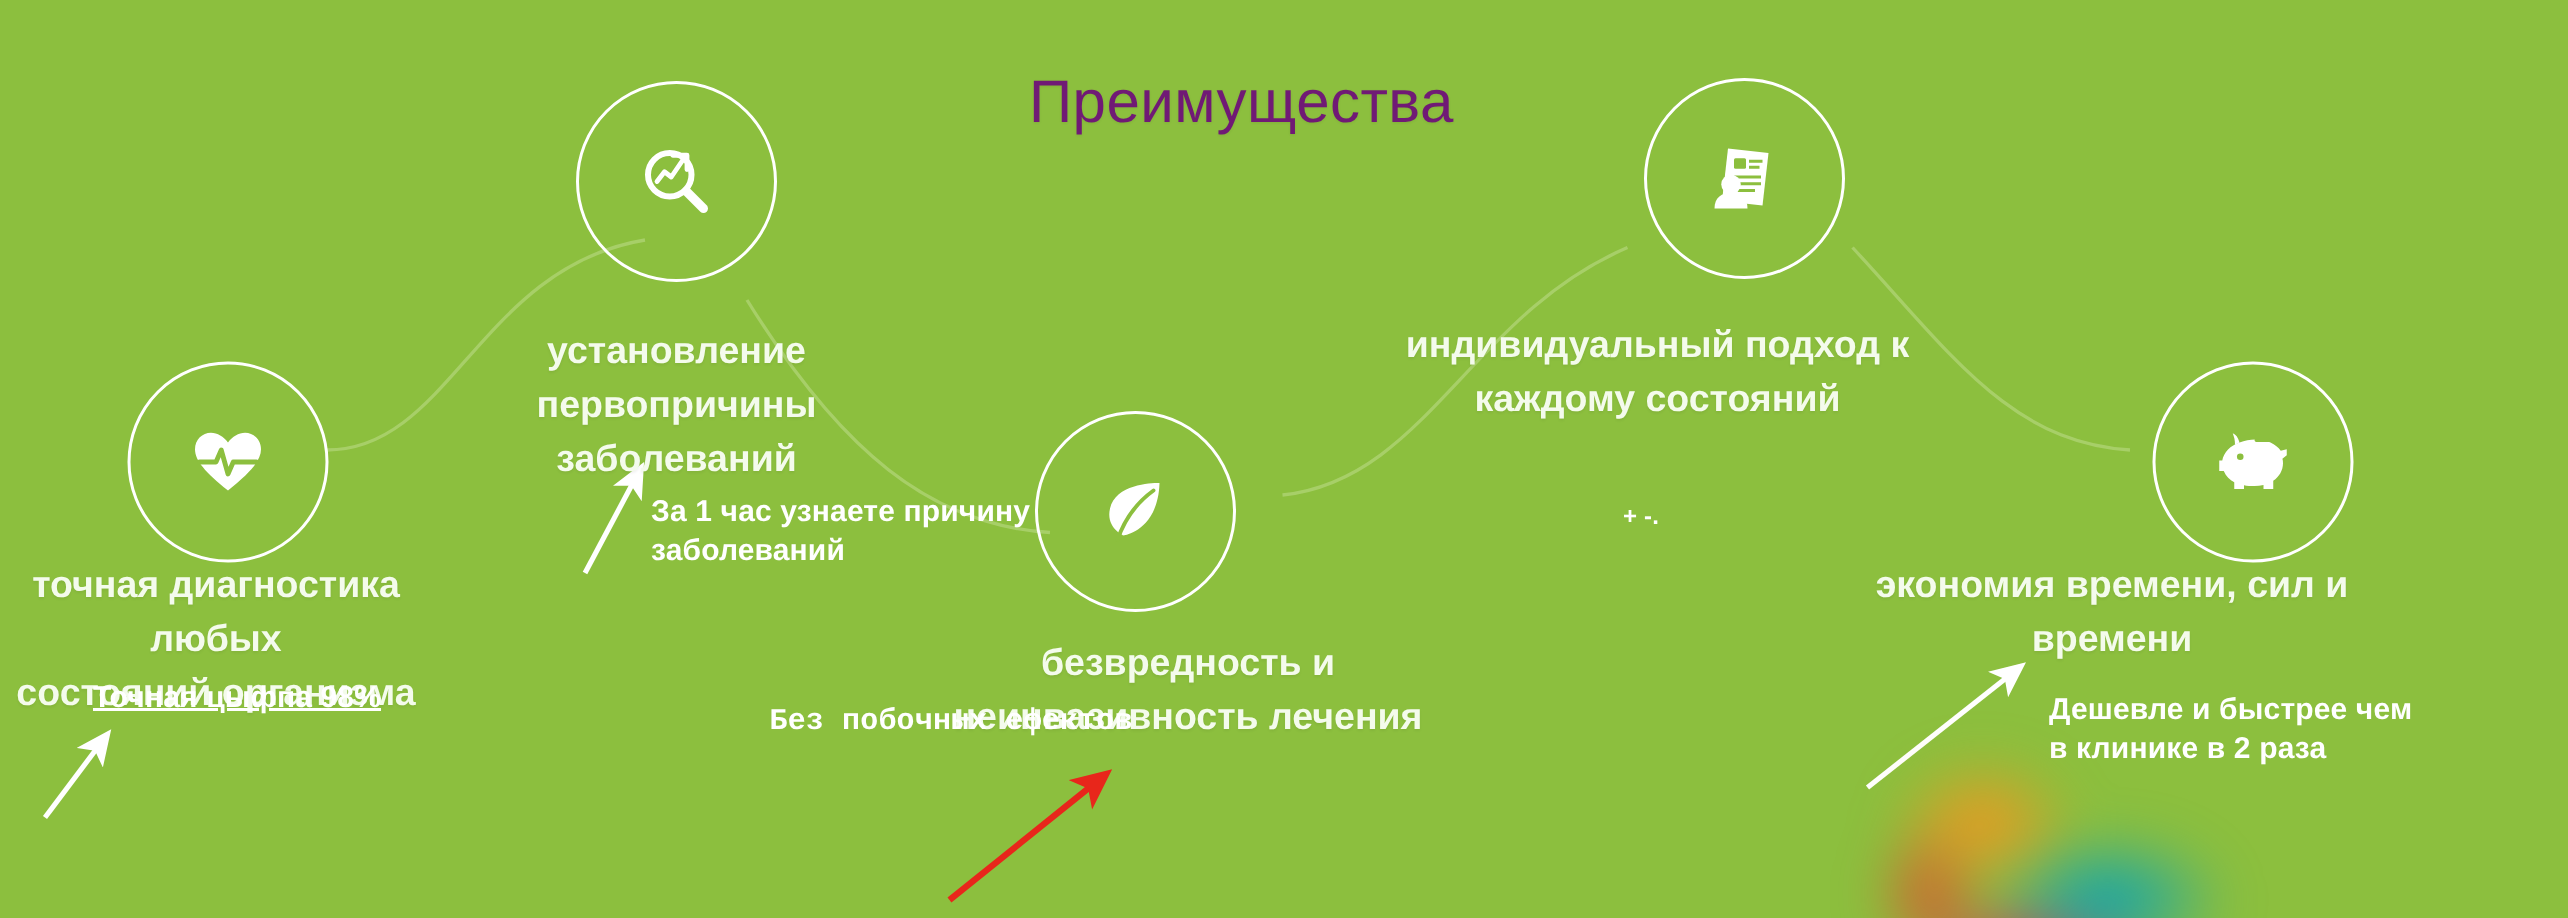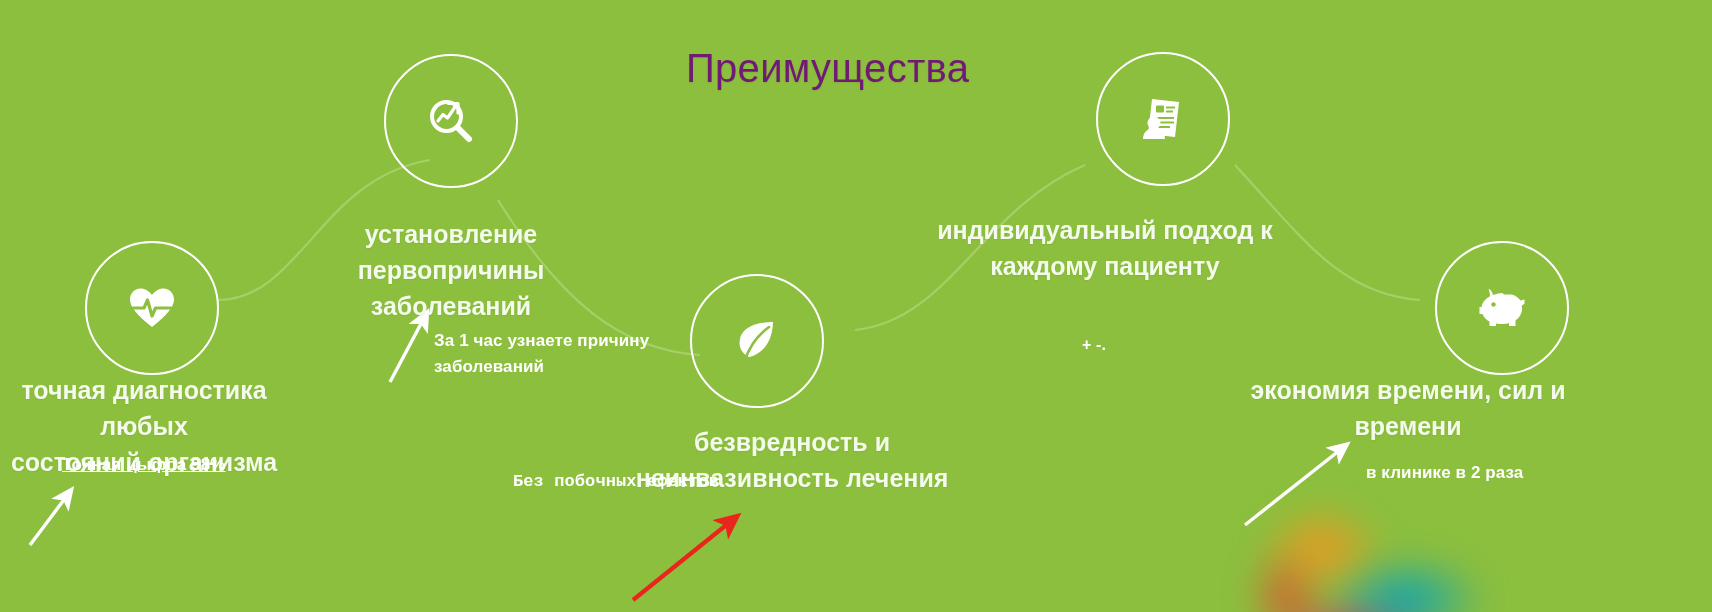--- a/index.html
+++ b/index.html
@@ -53,21 +53,21 @@
     font-size:25px;
     line-height:36px;
     text-align:center;
     font-weight:700;
     text-shadow:0 1px 2px rgba(0,0,0,.06);
   }
 
   .note{
     position:absolute;
     color:#ffffff;
-    font-size:17px;
+    font-size:20px;
     line-height:26px;
     font-weight:700;
     letter-spacing:.1px;
   }
 
   .note.small{font-size:16px;}
 </style>
 </head>
 <body>
 
@@ -166,38 +166,39 @@
             <rect x="17" y="30" width="14" height="2"></rect>
           </g>
           <circle cx="15" cy="27" r="6.5" fill="#ffffff"></circle>
           <path d="M4,43 C4,35.5 9,32.5 15,32.5 C21,32.5 26,35.5 26,43 Z" fill="#ffffff"></path>
         </svg>
       </span>
     </div>
   </div>
   <div class="caption" style="left:930px;top:212px;width:350px;">
     <div>индивидуальный подход к</div>
-    <div>каждому пациенту</div>
+    <div>каждому состояний</div>
   </div>
   <div class="note small" style="left:1082px;top:332px;">+ -.</div>
 
   <div class="node" style="left:1435px;top:241px;">
     <div class="ring">
       <span>
         <svg width="46" height="40" viewBox="0 0 46 40">
           <path d="M14,7 C8,9 3.5,13.5 2.5,19 L0.5,19 L0.5,26 L3.5,26 C5,29.5 7.5,32 10.5,33.5 L10.5,38 L17,38 L17,35.5 C19,36 21.5,36 24,36 C26,36 28,35.8 30,35.3 L30,38 L36.5,38 L36.5,32.5 C40.5,29.8 43,25.5 43,20.8 C43,19.8 42.9,18.8 42.6,17.9 L45.5,15.5 L45.5,11.5 L41.5,12.5 C38.5,8 32,5 24.5,5 C21,5 17.5,5.8 14,7 Z" fill="#ffffff"></path>
           <path d="M14,7 C13,3.5 11.5,1.5 9.5,0.8 C10.5,3.5 11,5.5 11,8.5 Z" fill="#ffffff"></path>
           <circle cx="14.5" cy="16.5" r="2.2" fill="#8cbf3e"></circle>
           <rect x="24" y="4" width="11" height="2.6" rx="1.3" fill="#8cbf3e"></rect>
         </svg>
       </span>
     </div>
   </div>
   <div class="caption" style="left:1228px;top:372px;width:360px;">
     <div>экономия времени, сил и</div>
     <div>времени</div>
   </div>
   <div class="note" style="left:1366px;top:460px;">
+    <div>Дешевле и быстрее чем</div>
     <div>в клинике в 2 раза</div>
   </div>
 
   <div class="blob"></div>
 </div>
 
 </body></html>

